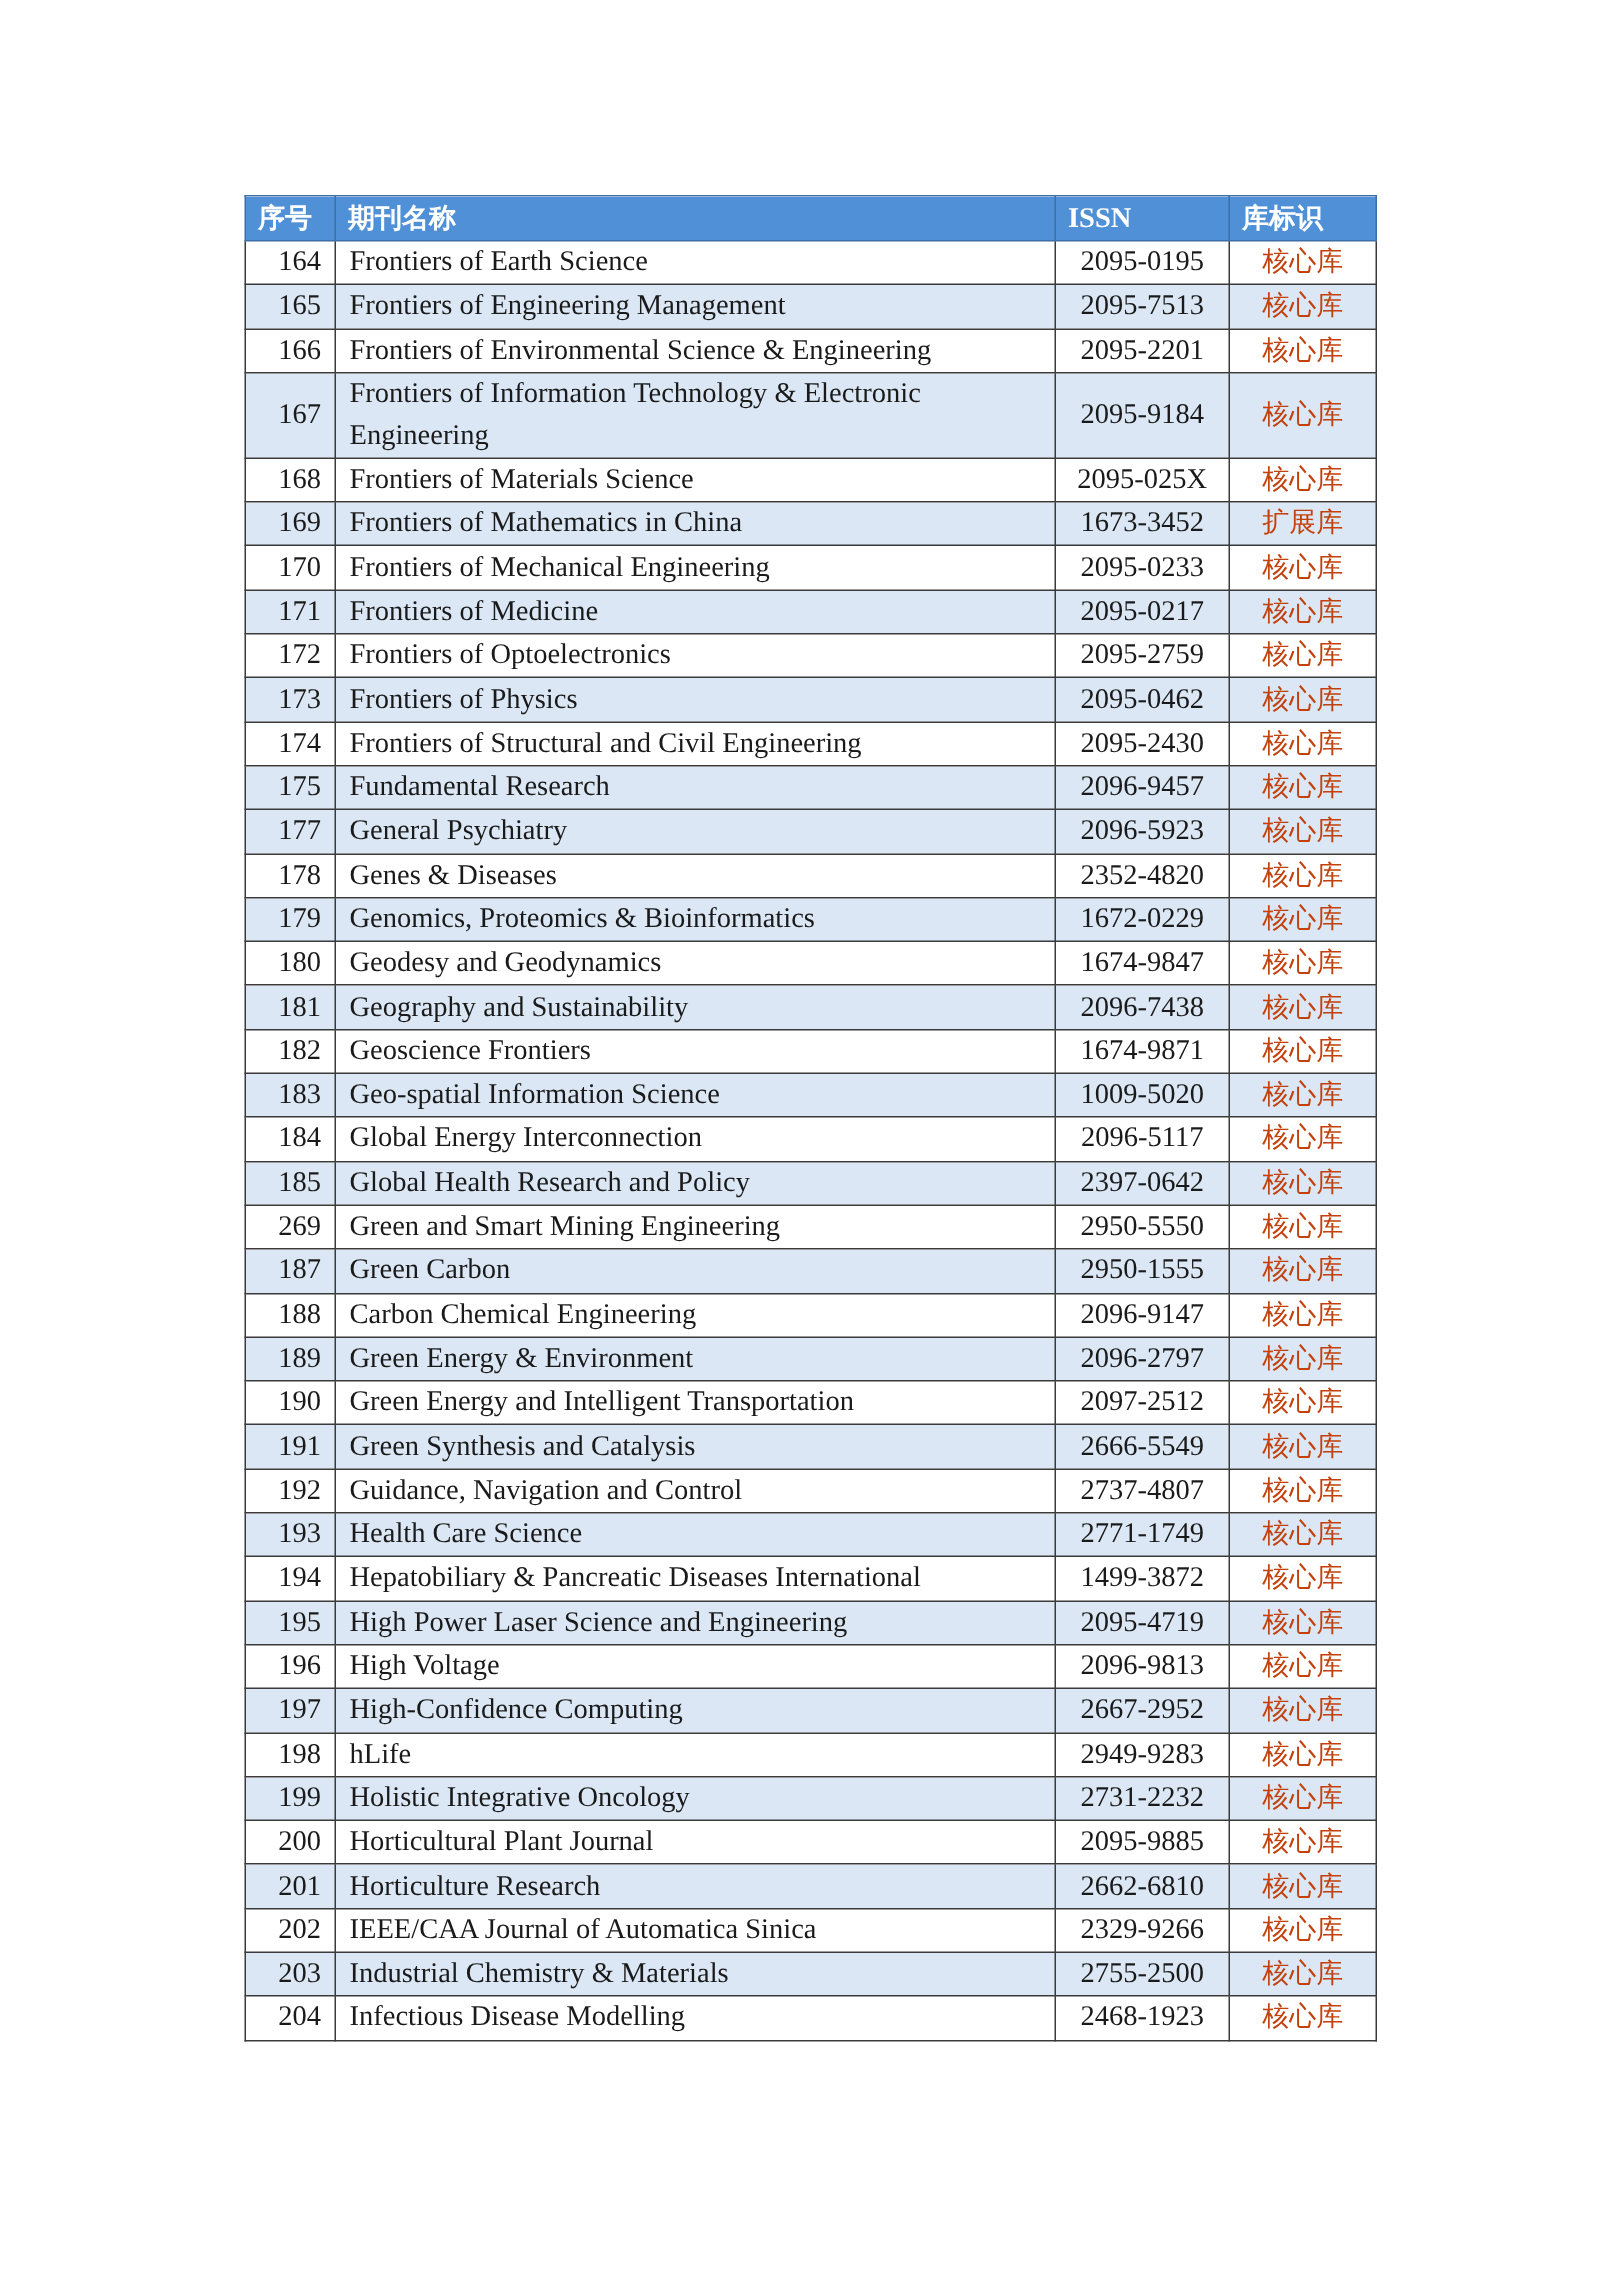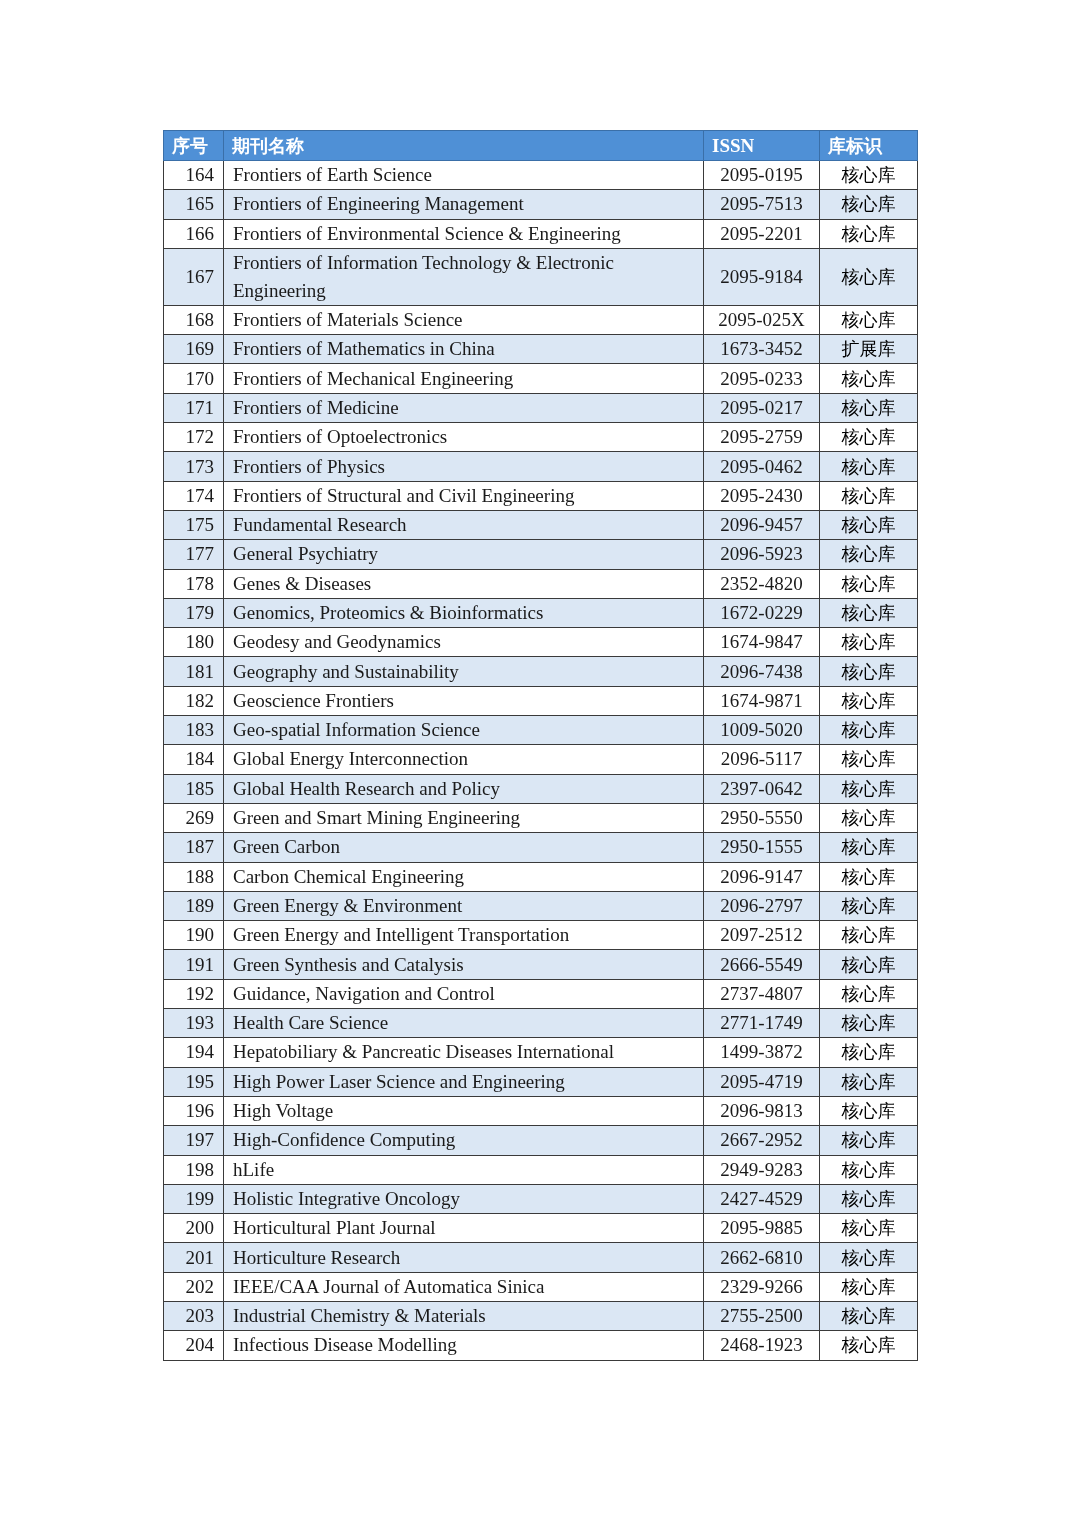--- a/index.html
+++ b/index.html
@@ -68,21 +68,21 @@
       height: 56px;
       font-family: Liberation Serif, serif;
     }
     .journal-table td.issn {
       text-align: center;
     }
     .journal-table td.lib {
       text-align: center;
       font-family: "DejaVu Sans", "Liberation Sans", sans-serif;
       font-size: 18px;
-      color: #000000;
+      color: #c2410c;
     }
     .journal-table tbody tr.alt td {
       background: #dbe7f4;
     }
     .journal-table tbody tr td {
       background: #ffffff;
     }
   </style>
 </head>
 <body>
@@ -304,21 +304,21 @@
         </tr>
         <tr>
           <td class="no">198</td>
           <td class="name">hLife</td>
           <td class="issn">2949-9283</td>
           <td class="lib">核心库</td>
         </tr>
         <tr class="alt">
           <td class="no">199</td>
           <td class="name">Holistic Integrative Oncology</td>
-          <td class="issn">2427-4529</td>
+          <td class="issn">2731-2232</td>
           <td class="lib">核心库</td>
         </tr>
         <tr>
           <td class="no">200</td>
           <td class="name">Horticultural Plant Journal</td>
           <td class="issn">2095-9885</td>
           <td class="lib">核心库</td>
         </tr>
         <tr class="alt">
           <td class="no">201</td>

